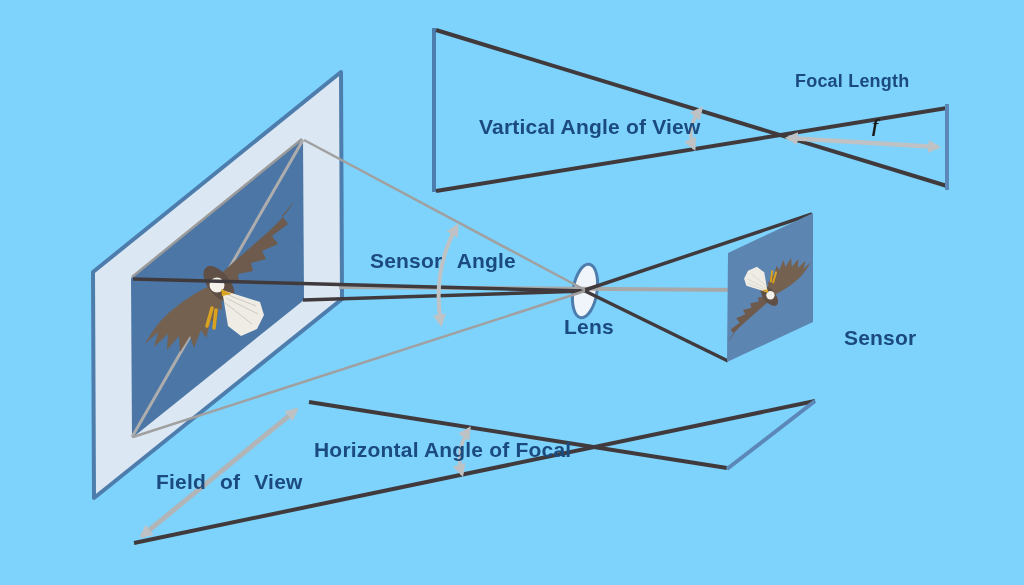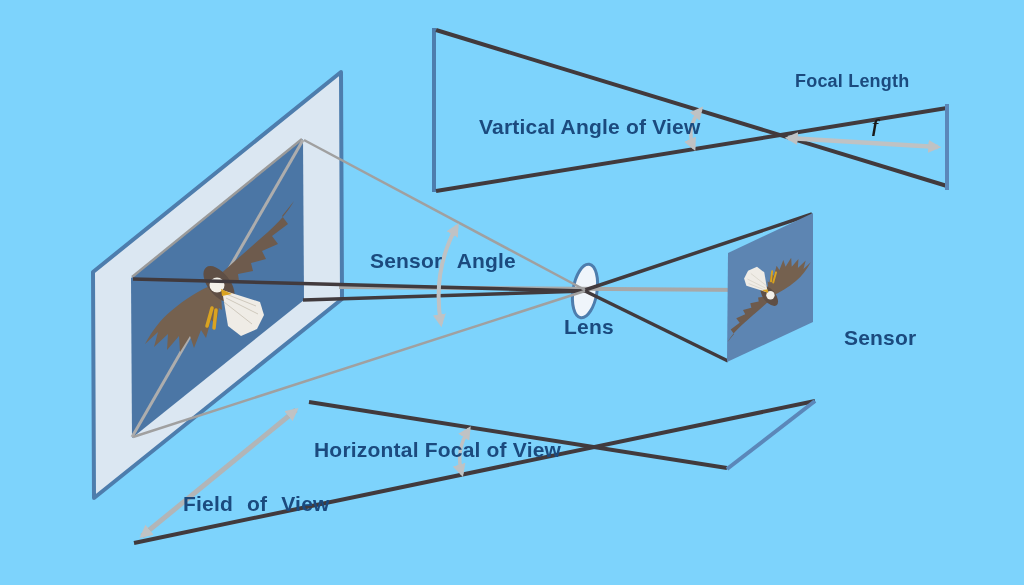--- a/index.html
+++ b/index.html
@@ -100,16 +100,16 @@
     <use href="#eagle" transform="translate(771,297) rotate(180) scale(0.56)"></use>
   </g>
 </svg>
 
 <div class="lbl lbl-focal" style="left:795px;top:71px;">Focal Length</div>
 <div class="lbl lbl-f" style="left:872px;top:115px;">f</div>
 <div class="lbl" style="left:479px;top:115px;">Vartical Angle of View</div>
 <div class="lbl gap-wide" style="left:370px;top:249px;">Sensor Angle</div>
 <div class="lbl" style="left:556px;top:315px;margin-left:8px;">Lens</div>
 <div class="lbl" style="left:820px;top:326px;margin-left:24px;">Sensor</div>
-<div class="lbl" style="left:314px;top:438px;">Horizontal Focal of View</div>
-<div class="lbl gap-field" style="left:156px;top:492px;margin-left:27px;">Field of View</div>
+<div class="lbl" style="left:314px;top:438px;">Horizontal Angle of Focal</div>
+<div class="lbl gap-field" style="left:156px;top:470px;">Field of View</div>
 
 </div>
 
 </body></html>

